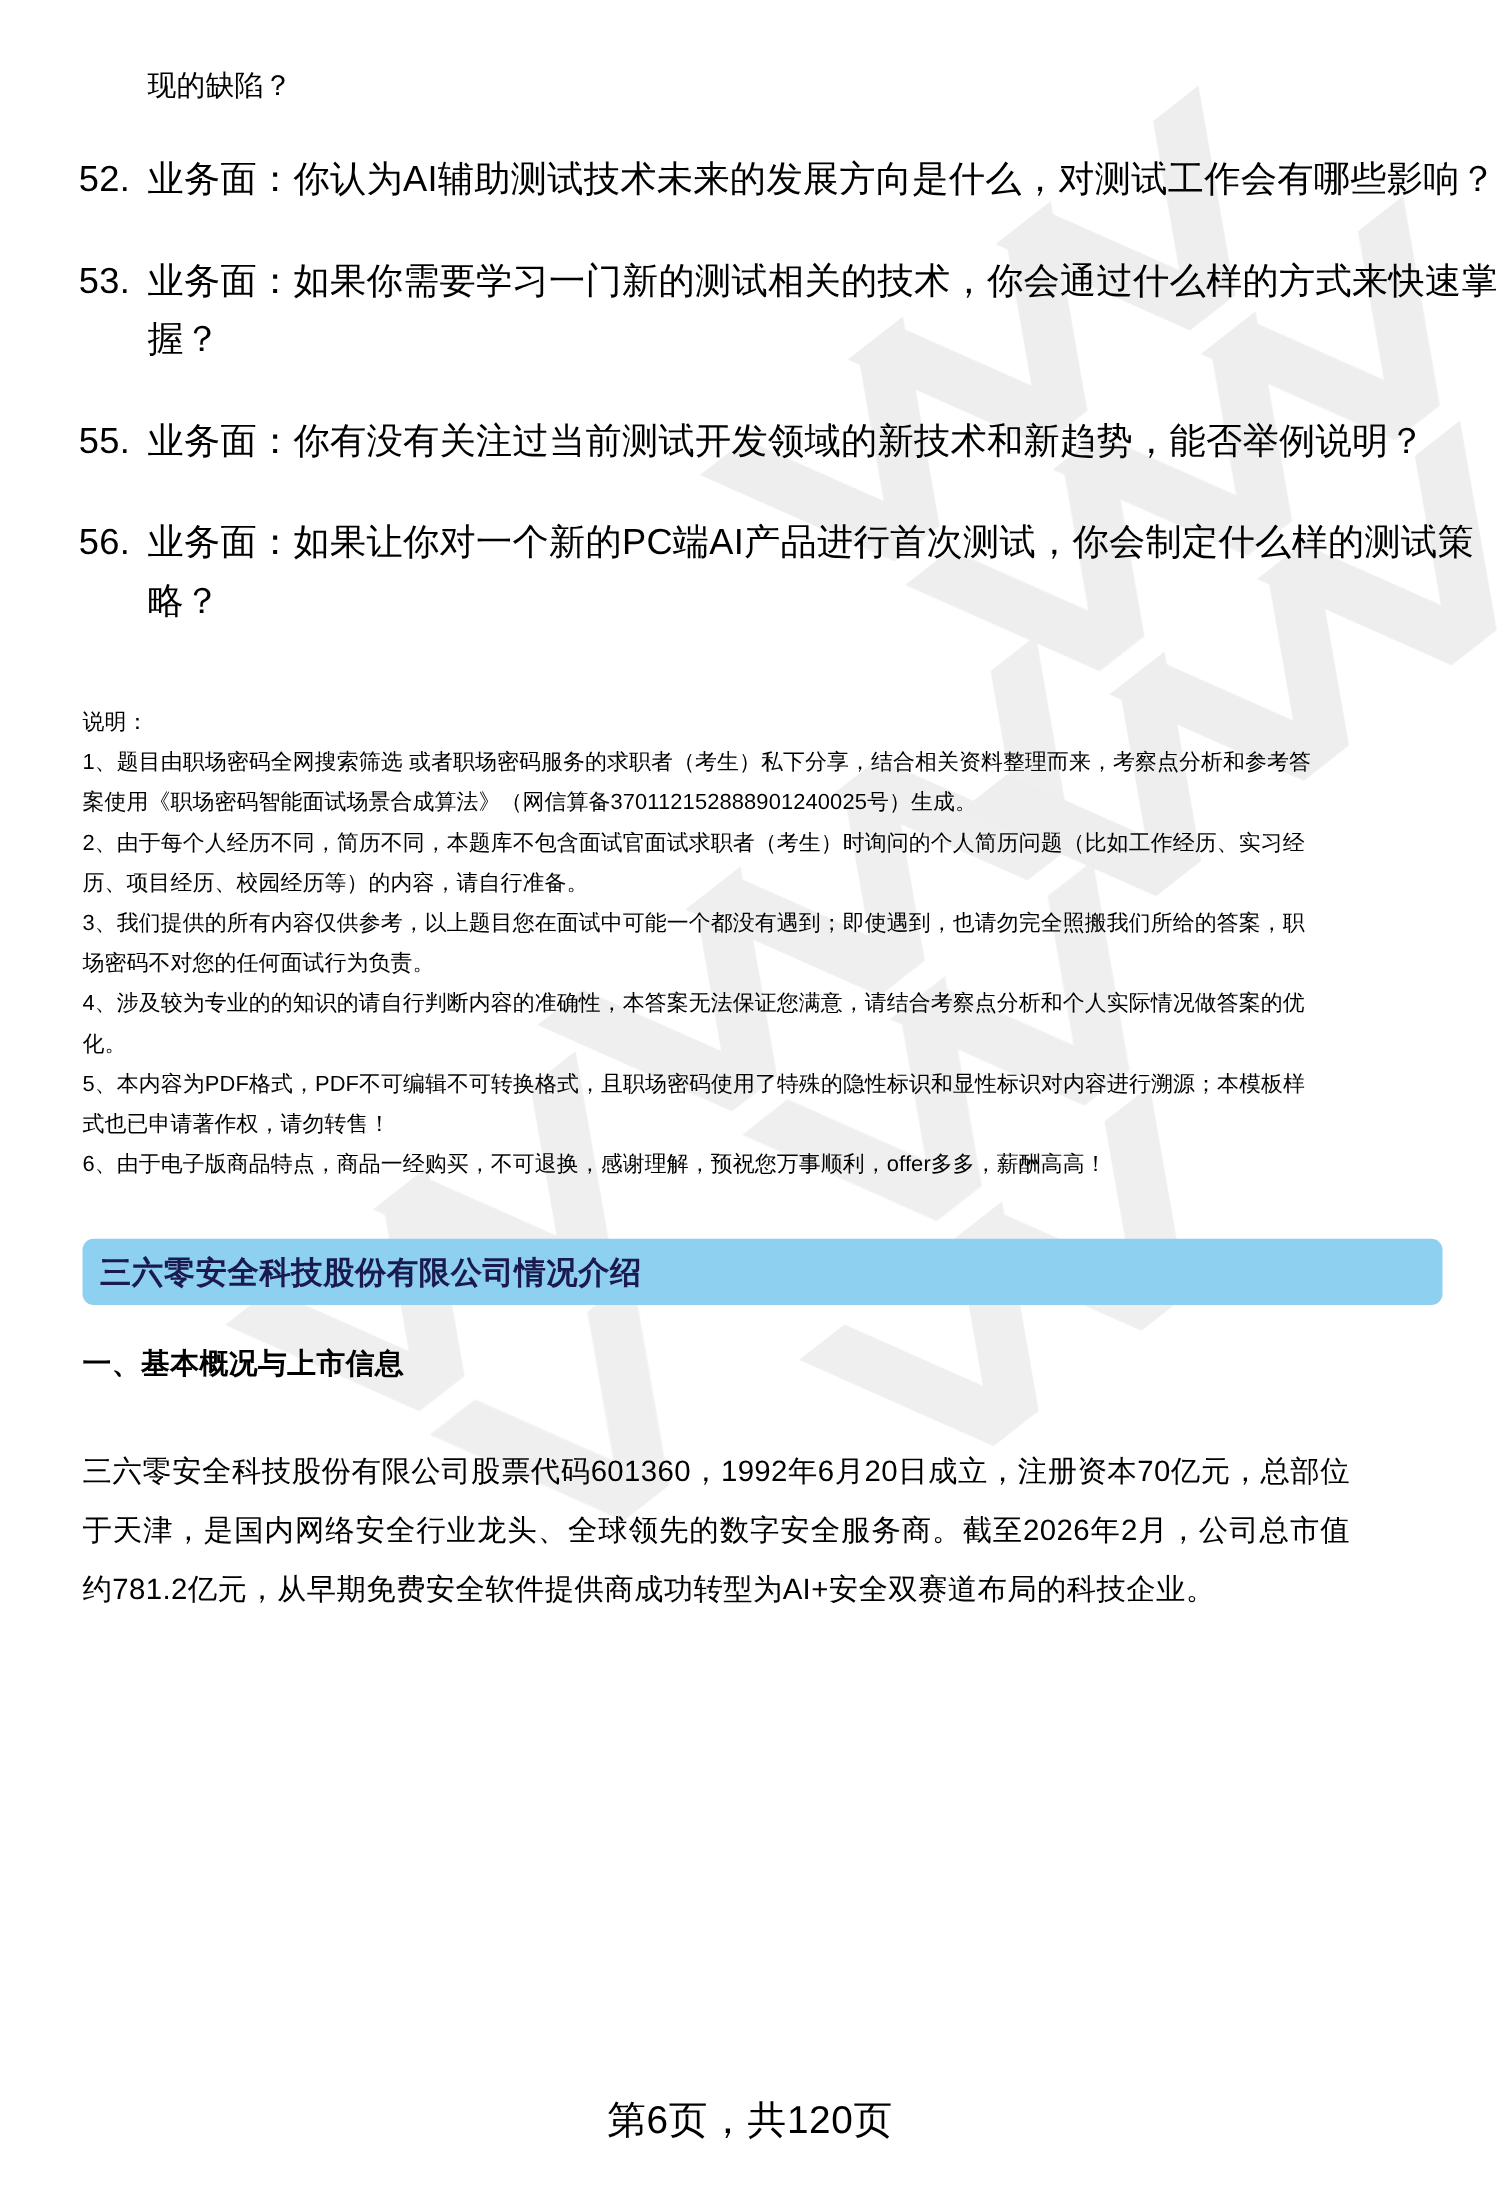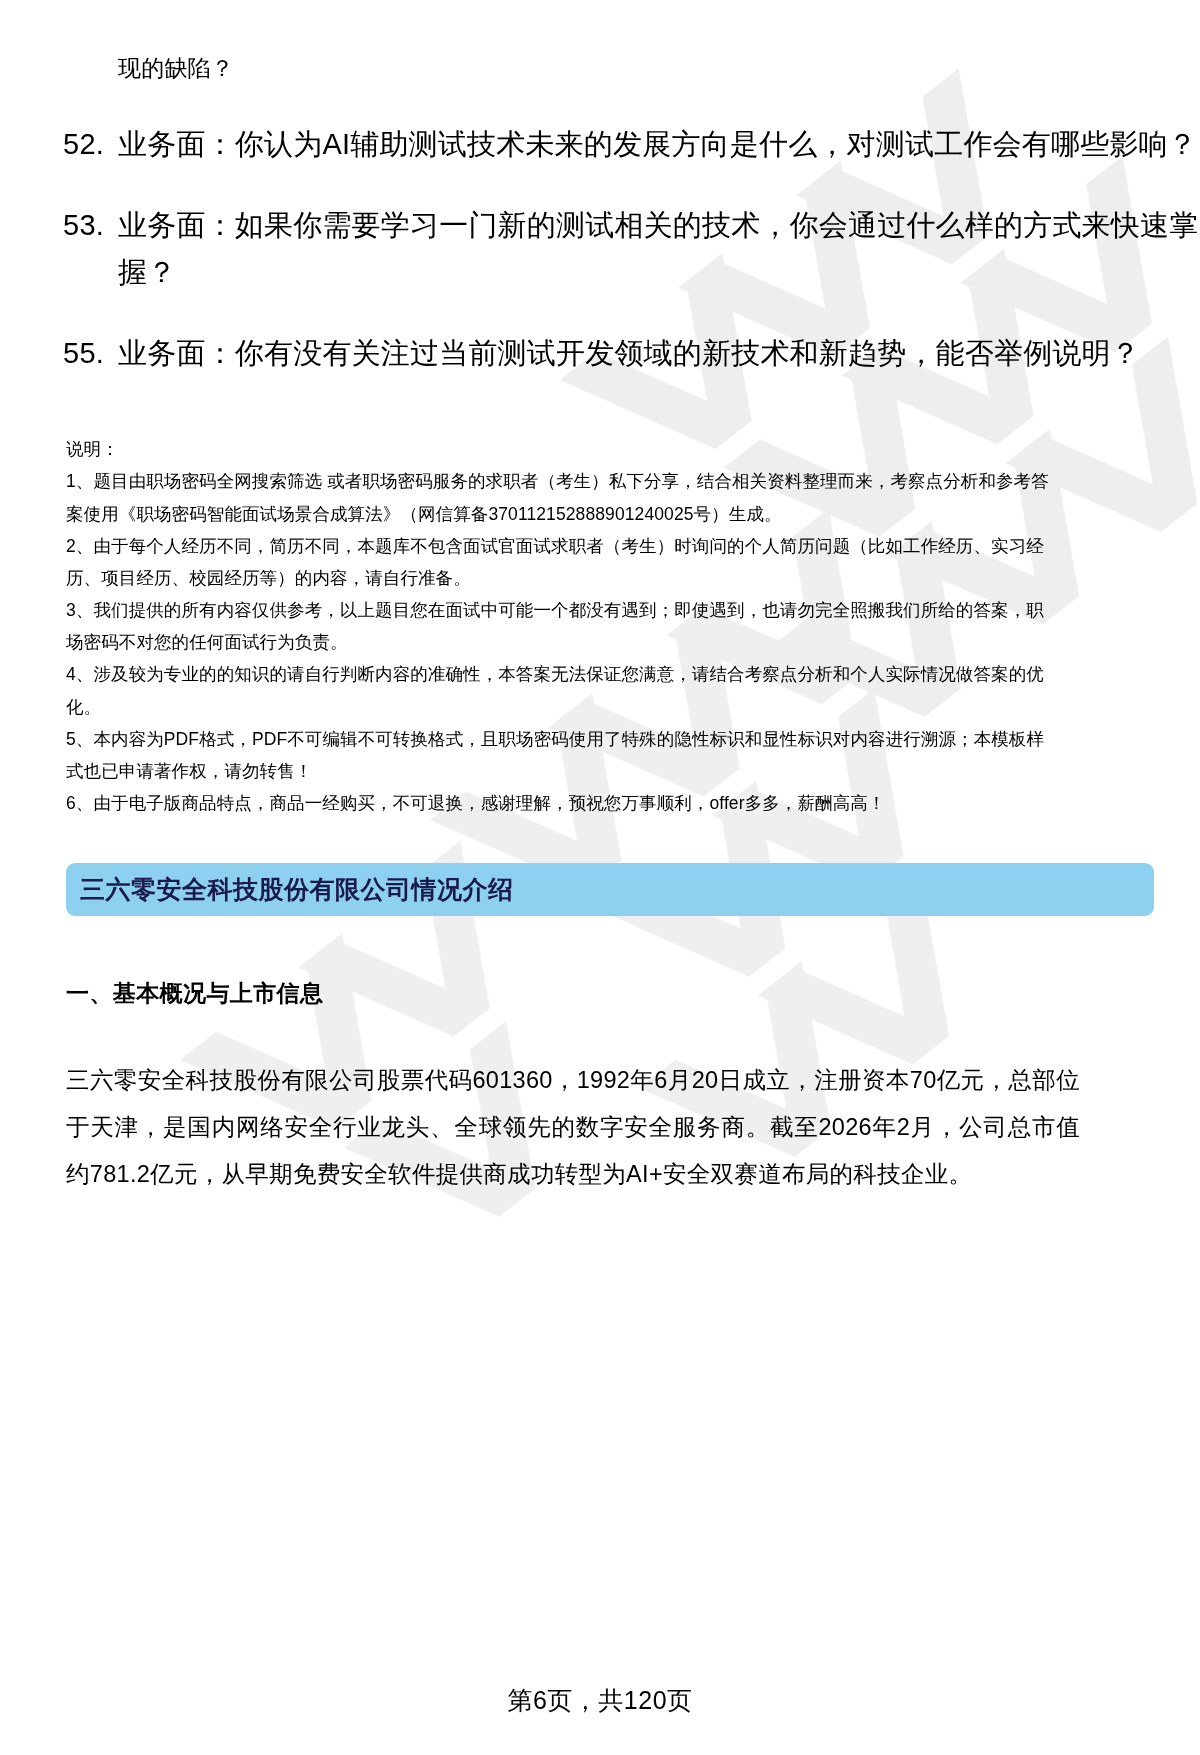--- a/index.html
+++ b/index.html
@@ -105,21 +105,21 @@
     color: #1a1a4e;
     letter-spacing: 0.5px;
   }
 
   
   .section {
     padding-left: 66px;
     padding-right: 120px;
   }
   .sec-heading {
-    margin-top: 62px;
+    margin-top: 31px;
     font-size: 23px;
     font-weight: bold;
     letter-spacing: 0.4px;
     color: #000;
   }
   .sec-body {
     margin-top: 48px;
     font-size: 23.5px;
     line-height: 2.0;
     letter-spacing: 0.3px;
@@ -128,21 +128,21 @@
     word-break: break-word;
   }
 
   
   .footer {
     position: absolute;
     left: 0;
     bottom: 38px;
     width: 1200px;
     text-align: center;
-    font-size: 25px;
+    font-size: 31px;
     letter-spacing: 0.5px;
     z-index: 3;
   }
 </style>
 </head>
 <body>
 
 <div id="watermark">
   <svg width="1200" height="1755" viewBox="0 0 1200 1755" xmlns="http://www.w3.org/2000/svg">
     <defs>
@@ -194,20 +194,24 @@
       <div class="qnum">53.</div>
       <div class="qtext">业务面：如果你需要学习一门新的测试相关的技术，你会通过什么样的方式来快速掌握？</div>
     </div>
 
 
     <div class="qitem">
       <div class="qnum">55.</div>
       <div class="qtext">业务面：你有没有关注过当前测试开发领域的新技术和新趋势，能否举例说明？</div>
     </div>
 
+    <div class="qitem">
+      <div class="qnum">56.</div>
+      <div class="qtext">业务面：如果让你对一个新的PC端AI产品进行首次测试，你会制定什么样的测试策略？</div>
+    </div>
 
   </div>
 
   <div class="notes">
     <div class="note-title">说明：</div>
     <div class="note-line">1、题目由职场密码全网搜索筛选 或者职场密码服务的求职者（考生）私下分享，结合相关资料整理而来，考察点分析和参考答案使用《职场密码智能面试场景合成算法》（网信算备370112152888901240025号）生成。</div>
     <div class="note-line">2、由于每个人经历不同，简历不同，本题库不包含面试官面试求职者（考生）时询问的个人简历问题（比如工作经历、实习经历、项目经历、校园经历等）的内容，请自行准备。</div>
     <div class="note-line">3、我们提供的所有内容仅供参考，以上题目您在面试中可能一个都没有遇到；即使遇到，也请勿完全照搬我们所给的答案，职场密码不对您的任何面试行为负责。</div>
     <div class="note-line">4、涉及较为专业的的知识的请自行判断内容的准确性，本答案无法保证您满意，请结合考察点分析和个人实际情况做答案的优化。</div>
     <div class="note-line">5、本内容为PDF格式，PDF不可编辑不可转换格式，且职场密码使用了特殊的隐性标识和显性标识对内容进行溯源；本模板样式也已申请著作权，请勿转售！</div>

